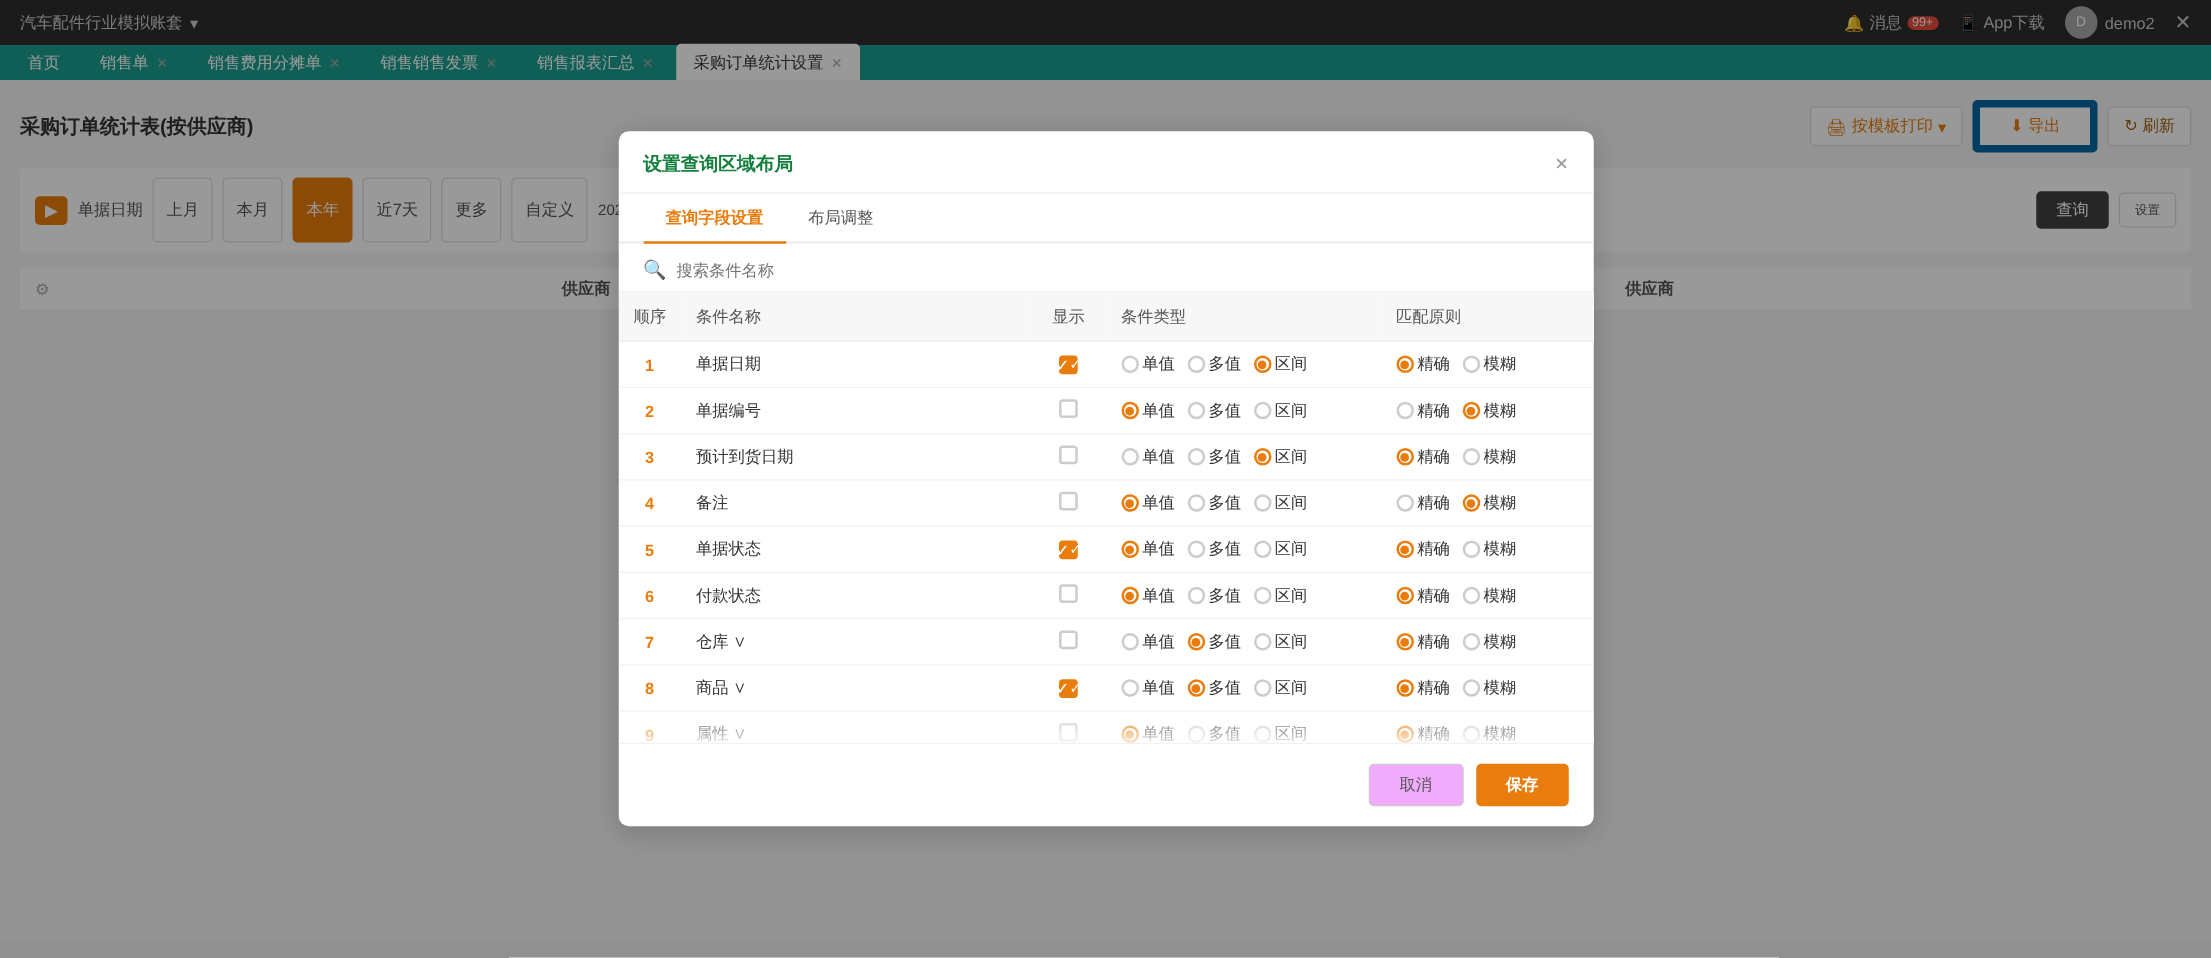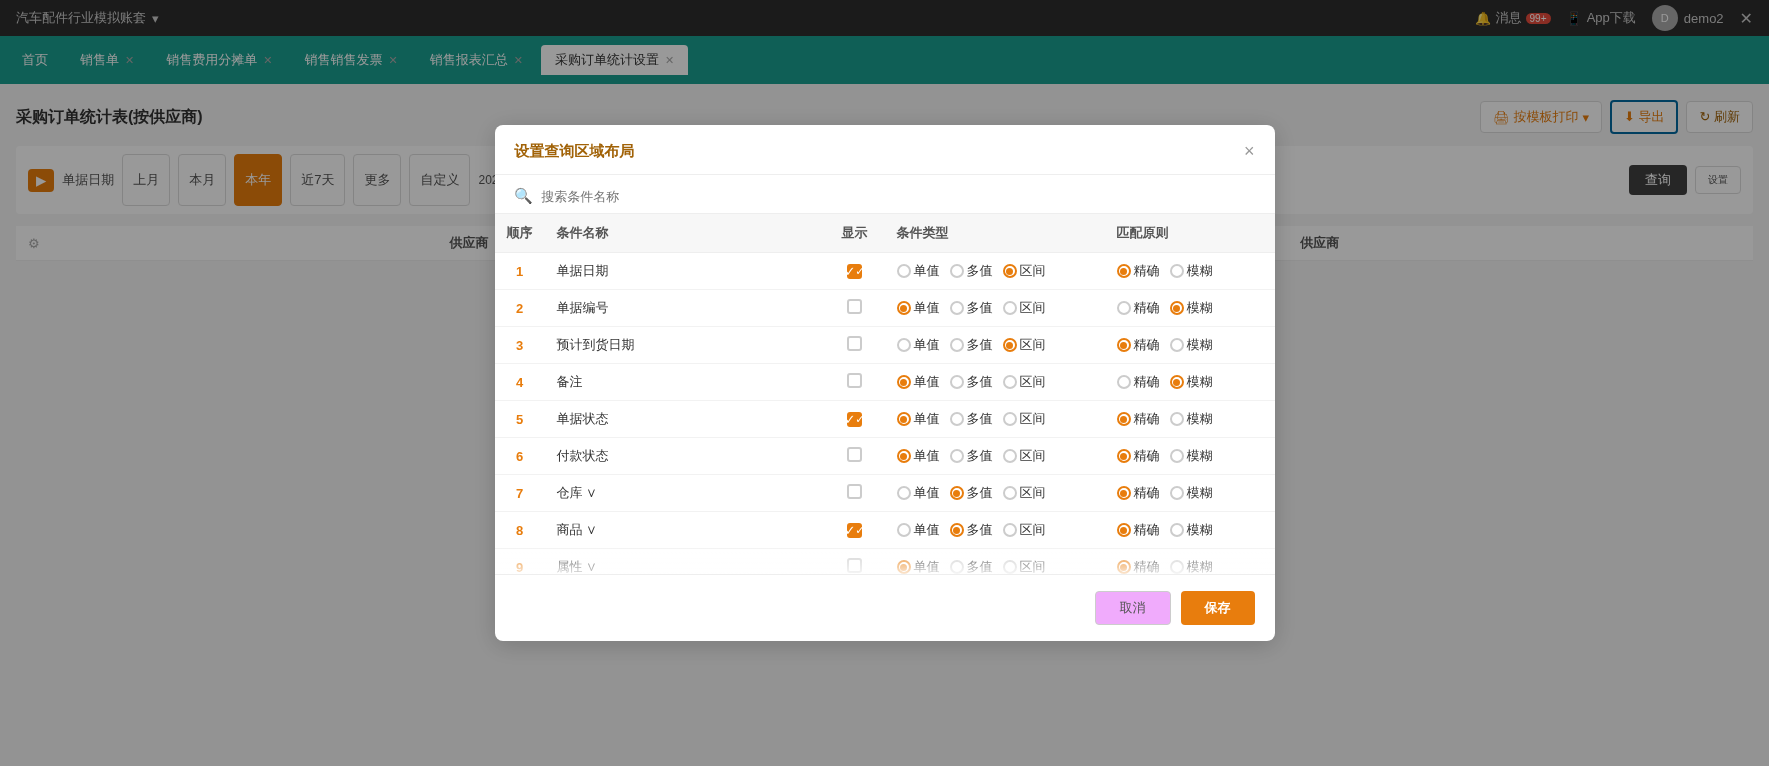--- a/index.html
+++ b/index.html
@@ -17,21 +17,21 @@
     }
     .top-bar-left { font-size: 13px; color: #ccc; display: flex; align-items: center; gap: 6px; }
     .top-bar-right { display: flex; align-items: center; gap: 16px; font-size: 13px; }
     .top-bar-right .badge { background: #e74c3c; color: #fff; border-radius: 8px; padding: 0 4px; font-size: 10px; }
     .top-bar-right .app-link { color: #ccc; display: flex; align-items: center; gap: 4px; }
     .avatar { width: 26px; height: 26px; border-radius: 50%; background: #aaa; display: inline-flex; align-items: center; justify-content: center; color: #fff; font-size: 11px; }
 
     
     .tab-bar {
       background: #1a9e8f;
-      height: 48px;
+      height: 28px;
       display: flex;
       align-items: center;
       padding: 0 8px;
       gap: 4px;
     }
     .tab-item {
       padding: 6px 14px;
       border-radius: 4px 4px 0 0;
       color: #fff;
       font-size: 13px;
@@ -57,21 +57,21 @@
     }
     .page-header {
       display: flex;
       align-items: center;
       justify-content: space-between;
       margin-bottom: 12px;
     }
     .page-title { font-size: 16px; font-weight: bold; color: #333; }
     .header-actions { display: flex; align-items: center; gap: 8px; }
     .btn-print { background: #fff; border: 1px solid #ddd; border-radius: 4px; padding: 6px 12px; cursor: pointer; font-size: 13px; display: flex; align-items: center; gap: 4px; color: #e87d0d; }
-    .btn-export { background: #fff; border: 2px solid #0369a1; border-radius: 4px; padding: 6px 12px; cursor: pointer; font-size: 13px; color: #e87d0d; }
+    .btn-export { background: #fff; border: 6px solid #0369a1; border-radius: 4px; padding: 6px 24px; cursor: pointer; font-size: 13px; color: #e87d0d; }
     .btn-refresh { background: #fff; border: 1px solid #ddd; border-radius: 4px; padding: 6px 12px; cursor: pointer; font-size: 13px; color: #a16207; }
 
     
     .filter-bar {
       display: flex;
       align-items: center;
       gap: 8px;
       margin-bottom: 12px;
       background: #fff;
       padding: 8px 12px;
@@ -118,21 +118,21 @@
       flex-direction: column;
       overflow: hidden;
     }
     .dialog-header {
       display: flex;
       align-items: center;
       justify-content: space-between;
       padding: 16px 20px 12px;
       border-bottom: 1px solid #eee;
     }
-    .dialog-title { font-size: 15px; font-weight: bold; color: #a16207; }
+    .dialog-title { font-size: 15px; font-weight: bold; color: #15803d; }
     .dialog-close { cursor: pointer; color: #999; font-size: 18px; background: none; border: none; }
 
     
     .dialog-tabs {
       display: flex;
       padding: 0 20px;
       border-bottom: 2px solid #eee;
       gap: 0;
     }
     .dialog-tab {
@@ -177,21 +177,21 @@
       border-collapse: collapse;
     }
     .dialog-table thead tr {
       background: #f7f7f7;
     }
     .dialog-table th {
       padding: 10px 12px;
       text-align: left;
       font-size: 13px;
       color: #555;
-      font-weight: bold;
+      font-weight: normal;
       border-bottom: 1px solid #eee;
     }
     .dialog-table td {
       padding: 9px 12px;
       font-size: 13px;
       color: #333;
       border-bottom: 1px solid #f2f2f2;
       vertical-align: middle;
     }
 
@@ -369,20 +369,24 @@
     <span class="col-header">供应商</span>
   </div>
 
   <div class="overlay">
     <div class="dialog">
       <div class="dialog-header">
         <span class="dialog-title">设置查询区域布局</span>
         <button class="dialog-close">×</button>
       </div>
 
+      <div class="dialog-tabs">
+        <div class="dialog-tab active">查询字段设置</div>
+        <div class="dialog-tab">布局调整</div>
+      </div>
 
       <div class="dialog-search">
         <span class="search-icon-wrap">🔍</span>
         <input type="text" placeholder="搜索条件名称" style="border: none; outline: none; font-size: 13px; color: rgb(85, 85, 85); flex: 1 1 0%;">
       </div>
 
       <div class="dialog-table-wrap table-fade" style="position:relative;max-height:360px;overflow-y:auto;">
         <table class="dialog-table">
           <thead>
             <tr>

